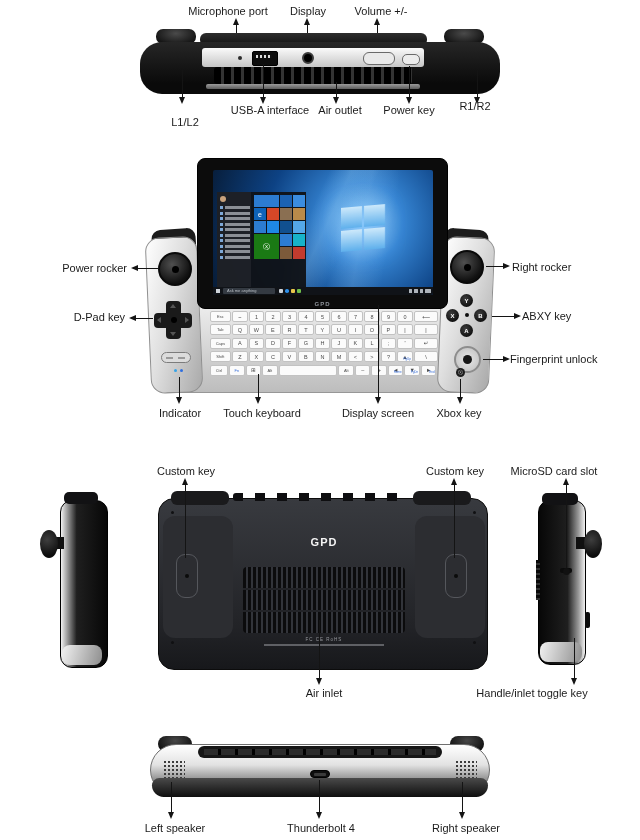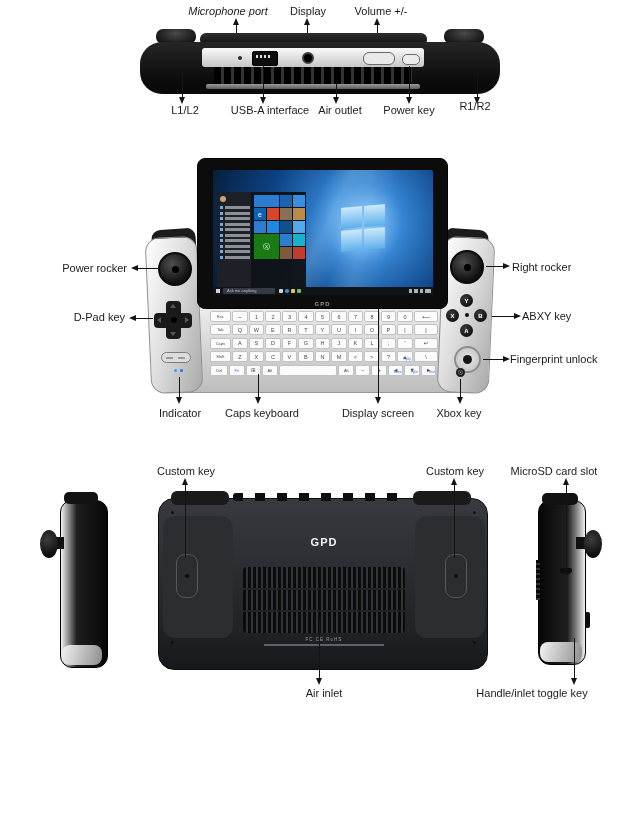--- a/index.html
+++ b/index.html
@@ -96,21 +96,21 @@
   .btv-spk{position:absolute;top:35px;width:22px;height:18px;background-image:radial-gradient(#3c3c3c 1px,transparent 1.2px);background-size:4px 4px;}
   .btv-tb{position:absolute;left:310px;top:45px;width:20px;height:8px;border-radius:4px;background:#0e0e0e;border:1px solid #000;box-sizing:border-box;}
   .btv-tb i{position:absolute;left:3px;top:2px;width:12px;height:2.5px;border-radius:1px;background:#3a3a3a;}
 </style>
 </head>
 <body>
 
 <div class="stage">
 
   <div class="sec" style="top:0;height:130px;">
-    <div class="co cc" style="left:228px;top:5px;font-style:italic;">Microphone port</div>
+    <div class="co cc" style="left:228px;top:5px;">Microphone port</div>
     <div class="co cc" style="left:308px;top:5px;">Display</div>
     <div class="co cc" style="left:381px;top:5px;">Volume +/-</div>
     <i class="ah up" style="left:233px;top:18px;"></i>
       <i class="ln" style="left:236px;top:25px;height:33px;"></i>
     <i class="ah up" style="left:304px;top:18px;"></i>
       <i class="ln" style="left:307px;top:25px;height:31px;"></i>
     <i class="ah up" style="left:374px;top:18px;"></i>
       <i class="ln" style="left:377px;top:25px;height:29px;"></i>
 
     <div class="tv-cap" style="left:156px;top:29px;"></div>
@@ -131,21 +131,21 @@
     <i class="ln" style="left:182px;top:70px;height:27px;"></i>
       <i class="ah dn" style="left:179px;top:97px;"></i>
     <i class="ln" style="left:263px;top:64px;height:33px;"></i>
       <i class="ah dn" style="left:260px;top:97px;"></i>
     <i class="ln" style="left:336px;top:82px;height:15px;"></i>
       <i class="ah dn" style="left:333px;top:97px;"></i>
     <i class="ln" style="left:409px;top:66px;height:31px;"></i>
       <i class="ah dn" style="left:406px;top:97px;"></i>
     <i class="ln" style="left:477px;top:70px;height:27px;"></i>
       <i class="ah dn" style="left:474px;top:97px;"></i>
-    <div class="co cc" style="left:185px;top:104px;">L1/L2</div>
+    <div class="co cc" style="left:185px;top:116px;">L1/L2</div>
     <div class="co cc" style="left:270px;top:104px;">USB-A interface</div>
     <div class="co cc" style="left:340px;top:104px;">Air outlet</div>
     <div class="co cc" style="left:409px;top:104px;">Power key</div>
     <div class="co cc" style="left:475px;top:100px;">R1/R2</div>
   </div>
 
   <div class="sec" style="top:130px;height:310px;">
     <div class="fv-griptop" style="left:152px;top:99px;transform:rotate(-4deg);"></div>
     <div class="fv-griptop" style="left:444px;top:99px;transform:rotate(4deg);"></div>
     <div class="fv-deck"></div>
@@ -470,21 +470,21 @@
       <i class="ah rt" style="left:503px;top:226px;"></i>
     <i class="ln" style="left:179px;top:247px;height:20px;"></i>
       <i class="ah dn" style="left:176px;top:267px;"></i>
     <i class="ln" style="left:258px;top:244px;height:23px;"></i>
       <i class="ah dn" style="left:255px;top:267px;"></i>
     <i class="ln" style="left:378px;top:175px;height:92px;"></i>
       <i class="ah dn" style="left:375px;top:267px;"></i>
     <i class="ln" style="left:460px;top:249px;height:18px;"></i>
       <i class="ah dn" style="left:457px;top:267px;"></i>
     <div class="co cc" style="left:180px;top:277px;">Indicator</div>
-    <div class="co cc" style="left:262px;top:277px;">Caps keyboard</div>
+    <div class="co cc" style="left:262px;top:277px;">Touch keyboard</div>
     <div class="co cc" style="left:378px;top:277px;">Display screen</div>
     <div class="co cc" style="left:459px;top:277px;">Xbox key</div>
   </div>
 
   <div class="sec" style="top:440px;height:285px;">
     <div class="co cc" style="left:186px;top:25px;">Custom key</div>
     <div class="co cc" style="left:455px;top:25px;">Custom key</div>
     <div class="co cc" style="left:554px;top:25px;">MicroSD card slot</div>
 
     <div class="sv-body" style="left:60px;top:60px;height:168px;background:linear-gradient(90deg,#f2f2f2 0%,#9a9a9a 14%,#1f1f1f 34%,#070707 100%);"></div>
@@ -535,13 +535,37 @@
       <i class="ln" style="left:566px;top:45px;height:86px;"></i>
     <i class="abs" style="left:563px;top:128px;width:7px;height:7px;border-radius:50%;background:#111;"></i>
     <i class="ln" style="left:319px;top:180px;height:58px;"></i>
       <i class="ah dn" style="left:316px;top:238px;"></i>
     <i class="ln" style="left:574px;top:198px;height:40px;"></i>
       <i class="ah dn" style="left:571px;top:238px;"></i>
     <div class="co cc" style="left:324px;top:247px;">Air inlet</div>
     <div class="co cc" style="left:532px;top:247px;">Handle/inlet toggle key</div>
   </div>
 
+  <div class="sec" style="top:725px;height:115px;">
+    <div class="btv-cap" style="left:158px;top:11px;"></div>
+    <div class="btv-cap" style="left:450px;top:11px;"></div>
+    <div class="btv-body"></div>
+    <div class="btv-bar">
+        <i></i>
+      </div>
+    <div class="btv-band"></div>
+    <div class="btv-spk" style="left:163px;"></div>
+    <div class="btv-spk" style="left:455px;"></div>
+    <div class="btv-tb">
+        <i></i>
+      </div>
+
+    <i class="ln" style="left:171px;top:57px;height:30px;"></i>
+      <i class="ah dn" style="left:168px;top:87px;"></i>
+    <i class="ln" style="left:319px;top:55px;height:32px;"></i>
+      <i class="ah dn" style="left:316px;top:87px;"></i>
+    <i class="ln" style="left:462px;top:57px;height:30px;"></i>
+      <i class="ah dn" style="left:459px;top:87px;"></i>
+    <div class="co cc" style="left:175px;top:97px;">Left speaker</div>
+    <div class="co cc" style="left:321px;top:97px;">Thunderbolt 4</div>
+    <div class="co cc" style="left:466px;top:97px;">Right speaker</div>
+  </div>
 </div>
 
 </body></html>

